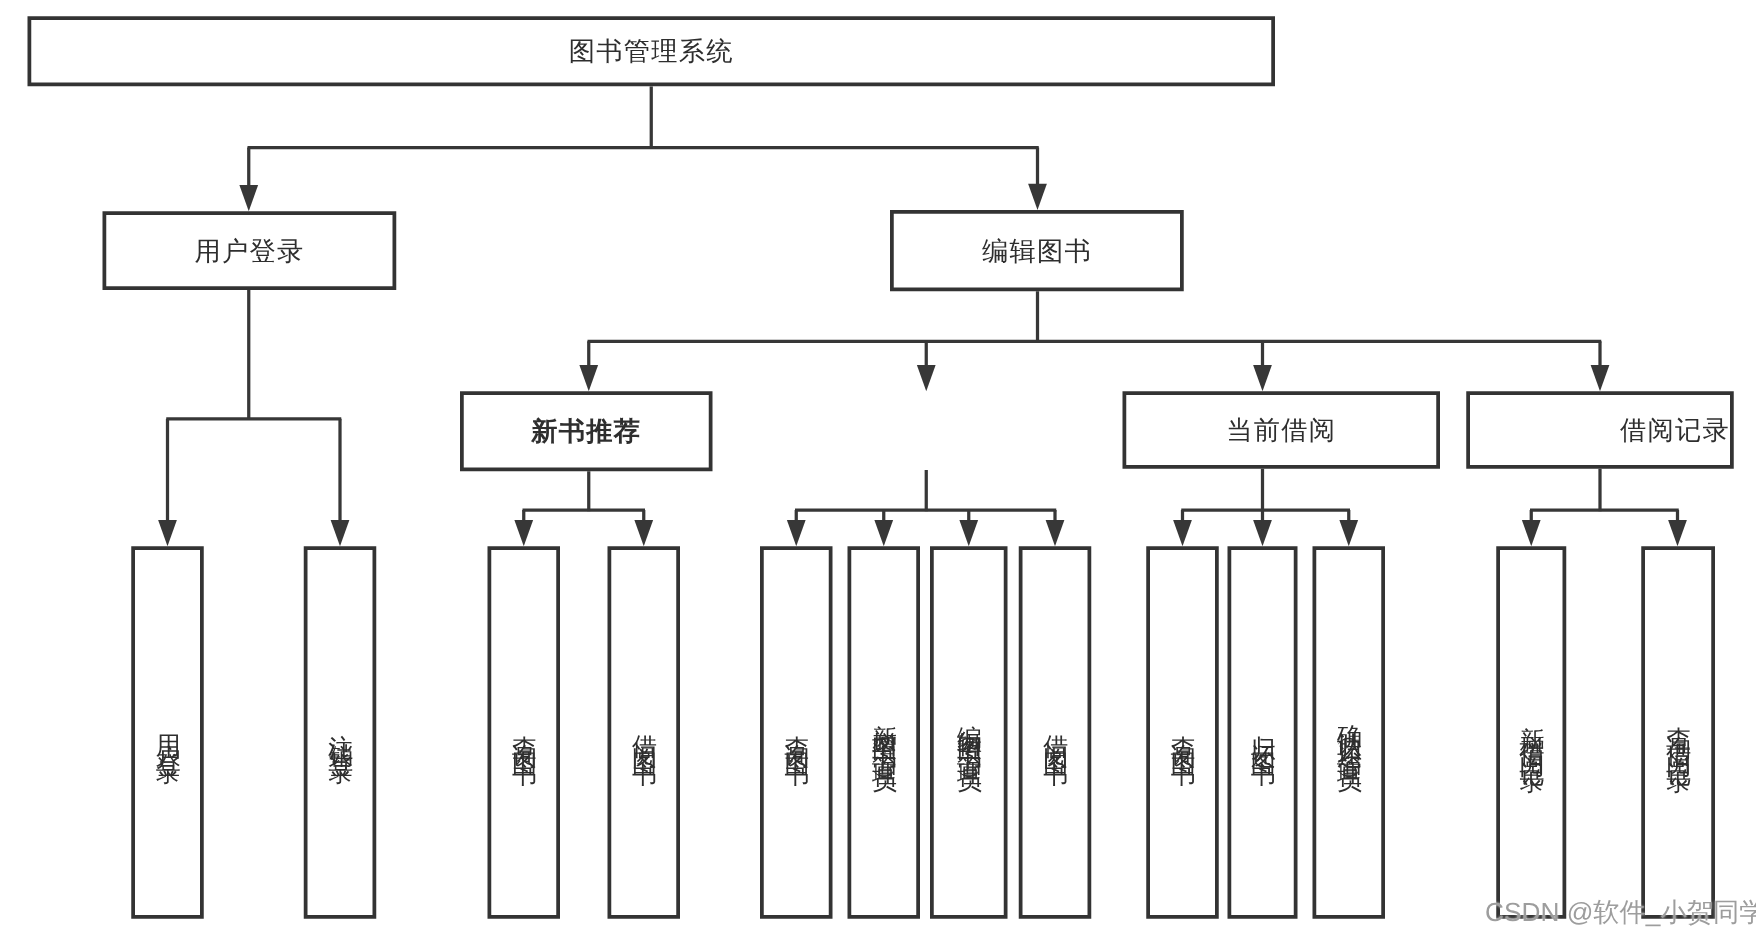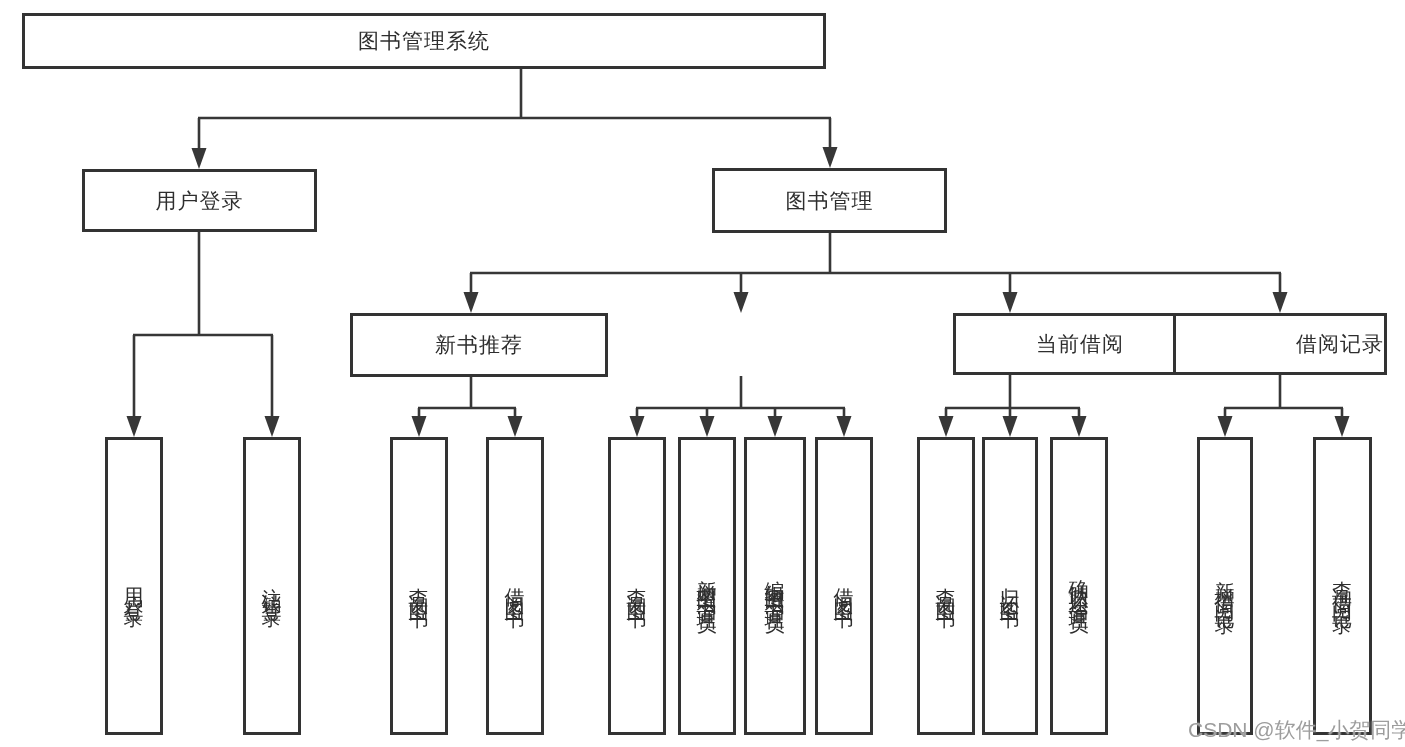--- a/index.html
+++ b/index.html
@@ -134,35 +134,35 @@
 
       <polygon points="938.5,416 953.5,416 946,437"></polygon>
       <polygon points="1002.5,416 1017.5,416 1010,437"></polygon>
       <polygon points="1071.5,416 1086.5,416 1079,437"></polygon>
 
       <polygon points="1217.5,416 1232.5,416 1225,437"></polygon>
       <polygon points="1334.5,416 1349.5,416 1342,437"></polygon>
     </g>
   </svg>
 
-  <div class="node hbox" style="left:22px; top:13px; width:804px; height:56px;font-family:Liberation Serif, serif;">
+  <div class="node hbox" style="left:22px; top:13px; width:998px; height:56px;font-family:Liberation Serif, serif;">
     <span>图书管理系统</span>
   </div>
 
   <div class="node hbox" style="left:82px; top:169px; width:235px; height:63px;">
     <span>用户登录</span>
   </div>
   <div class="node hbox" style="left:712px; top:168px; width:235px; height:65px;">
-    <span>图书管理</span>
-  </div>
-
-  <div class="node hbox" style="left:350px; top:313px; width:258px; height:64px;">
+    <span>编辑图书</span>
+  </div>
+
+  <div class="node hbox" style="left:368px; top:313px; width:202px; height:64px;font-weight:bold;">
     <span>新书推荐</span>
   </div>
-  <div class="node hbox" style="left:953px; top:313px; width:254px; height:62px;">
+  <div class="node hbox" style="left:898px; top:313px; width:254px; height:62px;">
     <span>当前借阅</span>
   </div>
   <div class="node hbox" style="left:1173px; top:313px; width:214px; height:62px;justify-content:flex-end;">
     <span>借阅记录</span>
   </div>
 
   <div class="node vbox" style="left:105px;">
     <span>用户登录</span>
   </div>
   <div class="node vbox" style="left:243px;">

